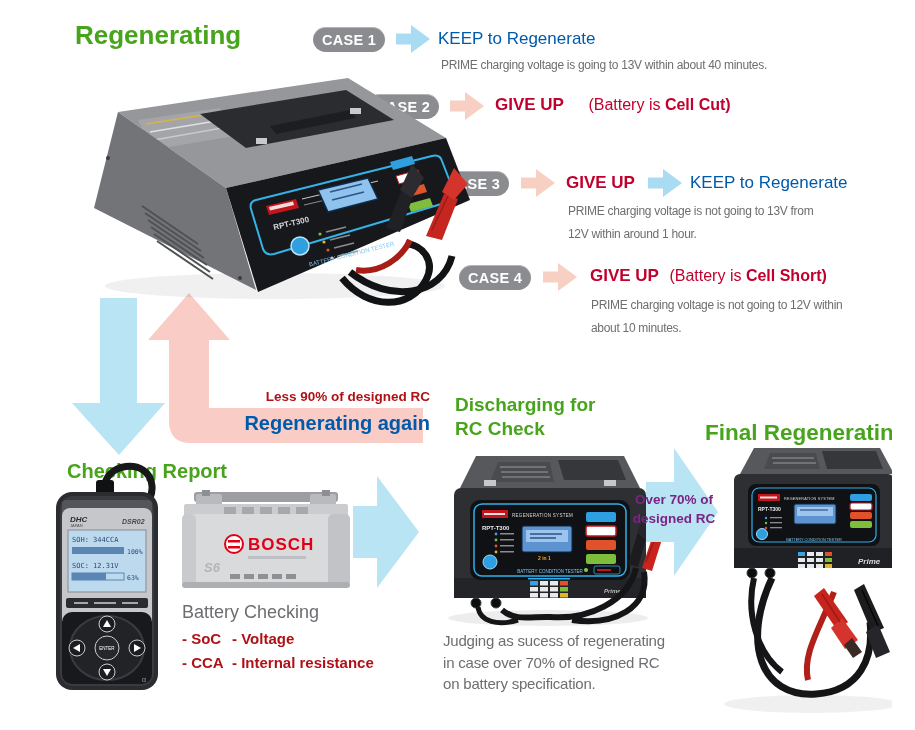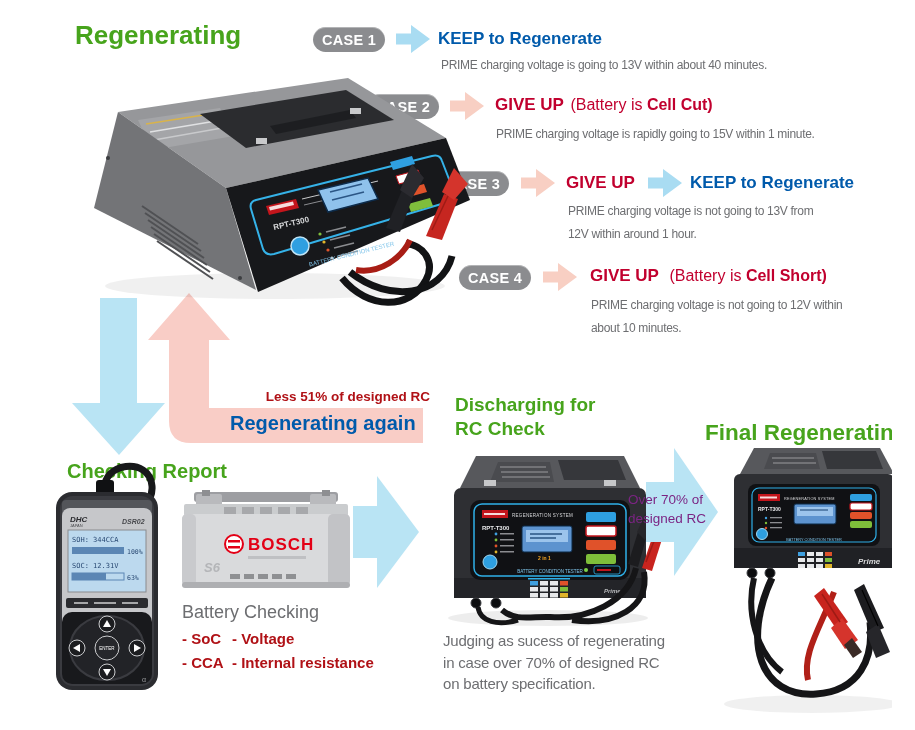--- a/index.html
+++ b/index.html
@@ -10,27 +10,27 @@
   *{margin:0;padding:0;box-sizing:border-box}
   html,body{background:#fff}
   body{font-family:"Liberation Sans",sans-serif}
   #canvas{position:relative;width:892px;height:730px;background:#fff;overflow:hidden}
   .abs{position:absolute}
   .green-title{color:var(--green);font-weight:bold;white-space:nowrap}
   .badge{background:var(--badge);color:#fff;font-weight:bold;border-radius:13px;
          width:72px;height:25px;display:flex;align-items:center;justify-content:center;
          font-size:14.5px;letter-spacing:.3px;box-shadow:inset 0 1px 0 rgba(255,255,255,.35)}
   .desc{color:var(--gray);font-size:12px;letter-spacing:-.3px;line-height:23px;white-space:nowrap}
-  .keep{color:var(--blue);font-weight:bold;font-size:17px;white-space:nowrap}
+  .keep{color:var(--blue);font-weight:normal;font-size:17px;white-space:nowrap}
   .giveup{color:var(--crimson);font-weight:bold;font-size:17px;white-space:nowrap}
   .paren{color:var(--crimson);font-size:16px;font-weight:normal}
   .paren b{font-weight:bold}
   .less70{color:var(--darkred);font-weight:bold;font-size:13.5px;text-align:right;white-space:nowrap}
-  .again{color:var(--blue);font-weight:bold;font-size:20px;white-space:nowrap}
-  .over70{color:var(--purple);font-weight:normal;font-size:13.5px;text-align:left;line-height:19px;white-space:nowrap}
+  .again{color:var(--blue);font-weight:bold;font-size:20px;text-align:right;white-space:nowrap}
+  .over70{color:var(--purple);font-weight:bold;font-size:13.5px;text-align:center;line-height:19px;white-space:nowrap}
   .battery-checking{color:var(--gray);font-size:18px}
   .check-grid{display:grid;grid-template-columns:50px auto;row-gap:7px;column-gap:0;
               color:var(--darkred);font-size:15px;font-weight:bold;white-space:nowrap}
   .judging{color:var(--gray);font-size:15px;letter-spacing:-.2px;line-height:21.5px;white-space:nowrap}
   svg text{font-family:"Liberation Sans",sans-serif}
   svg text.mono{font-family:"DejaVu Sans Mono",monospace}
 </style>
 </head>
 <body>
 
@@ -44,23 +44,22 @@
   </svg>
   <div class="abs keep" style="left:438px;top:29px">KEEP to Regenerate</div>
   <div class="abs desc" style="left:441px;top:54px">PRIME charging voltage is going to 13V within about 40 minutes.</div>
 
   <div class="abs badge" style="left:367px;top:94px">CASE 2</div>
   <svg class="abs" style="left:450px;top:92px" width="34" height="28" viewBox="0 0 34 28">
     <polygon points="0,8.5 15,8.5 15,0 34,14 15,28 15,19.5 0,19.5" fill="#f8cfc3"></polygon>
   </svg>
   <div class="abs" style="left:495px;top:95px;white-space:nowrap">
     <span class="giveup">GIVE UP</span>
-    <span class="paren" style="margin-left:2px"><span>(Battery is</span> <b>Cell Cut)</b></span>
-  </div>
-  <div class="abs desc" style="left:496px;top:123px">PRIME charging voltage is rapidly going to 15V within 1 minute.</div>
+    <span class="paren" style="margin-left:20px"><span>(Battery is</span> <b>Cell Cut)</b></span>
+  </div>
 
   <div class="abs badge" style="left:437px;top:171px">CASE 3</div>
   <svg class="abs" style="left:521px;top:169px" width="34" height="28" viewBox="0 0 34 28">
     <polygon points="0,8.5 15,8.5 15,0 34,14 15,28 15,19.5 0,19.5" fill="#f8cfc3"></polygon>
   </svg>
   <div class="abs giveup" style="left:566px;top:173px">GIVE UP</div>
   <svg class="abs" style="left:648px;top:169px" width="34" height="28" viewBox="0 0 34 28">
     <polygon points="0,8.5 15,8.5 15,0 34,14 15,28 15,19.5 0,19.5" fill="#a9dcf2"></polygon>
   </svg>
   <div class="abs keep" style="left:690px;top:173px">KEEP to Regenerate</div>
@@ -79,21 +78,21 @@
   </div>
   <div class="abs desc" style="left:591px;top:294px">
     <div>PRIME charging voltage is not going to 12V within</div>
     <div>about 10 minutes.</div>
   </div>
 
   <svg class="abs" style="left:62px;top:285px" width="368" height="175" viewBox="0 0 368 175">
     <polygon points="38,13 75,13 75,118 103,118 57,170 10,118 38,118" fill="#b9e4f4"></polygon>
     <path d="M127,8 L168,55 L147,55 L147,123 L361,123 L361,158 L129,158 Q107,158 107,136 L107,55 L86,55 Z" fill="#f9cdc6"></path>
   </svg>
-  <div class="abs less70" style="left:230px;top:389px;width:200px">Less 51% of designed RC</div>
+  <div class="abs less70" style="left:230px;top:389px;width:200px">Less 90% of designed RC</div>
   <div class="abs again" style="left:230px;top:412px;width:200px">Regenerating again</div>
 
   <svg class="abs" style="left:50px;top:58px" width="420" height="258" viewBox="0 0 420 258">
     <ellipse cx="225" cy="228" rx="170" ry="13" fill="#000" opacity="0.06"></ellipse>
 
     <polygon points="68,54 298,20 396,80 176,130" fill="#96979a"></polygon>
     <polygon points="88,62 170,50 184,78 102,92" fill="#a4a5a8"></polygon>
     <g stroke-width="1.5">
       <line x1="96" y1="66" x2="160" y2="56" stroke="#d9b34a"></line>
       <line x1="100" y1="74" x2="166" y2="63" stroke="#e0e1e3"></line>

